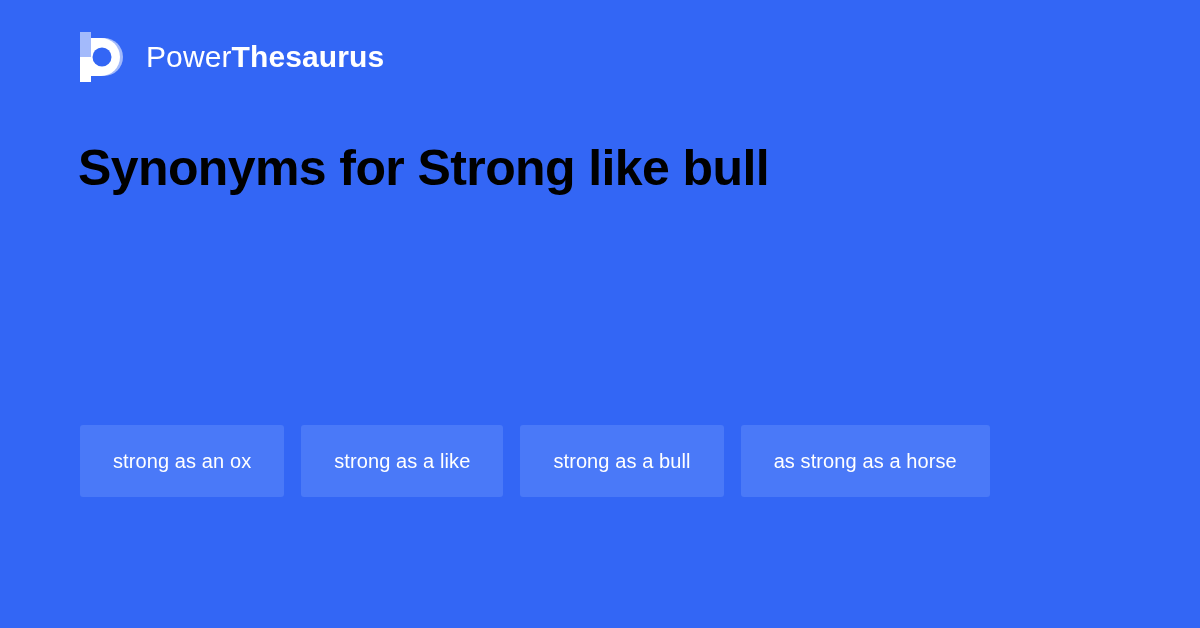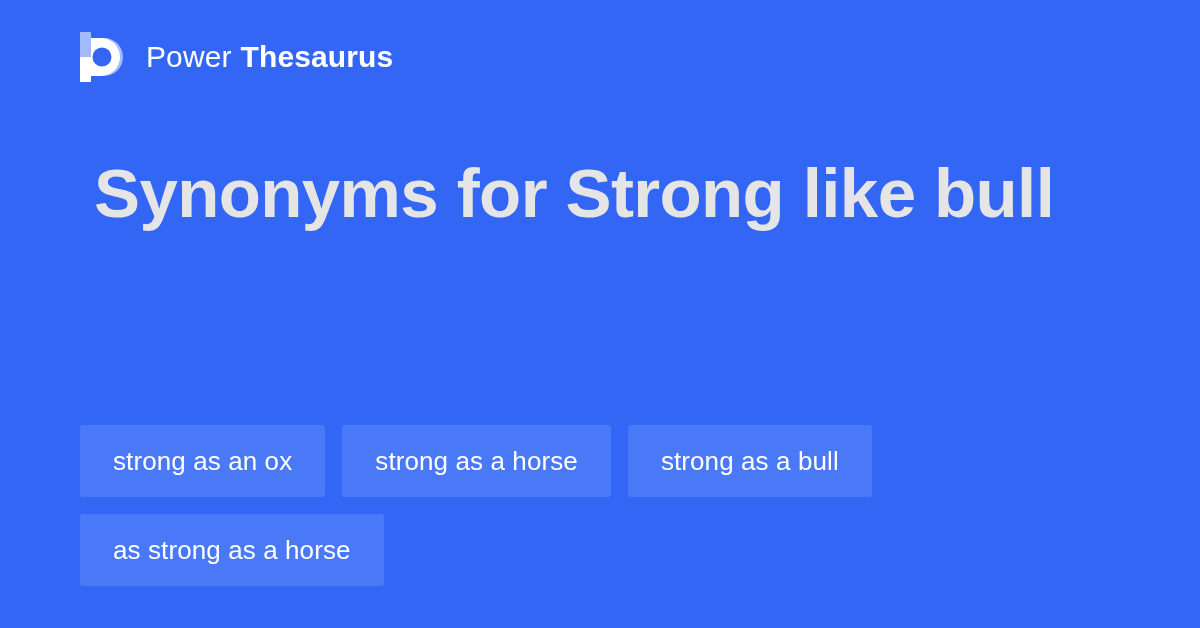--- a/index.html
+++ b/index.html
@@ -49,34 +49,33 @@
   }
 
   .brand-text {
     font-size: 30px;
     line-height: 1;
     color: #ffffff;
     letter-spacing: 0.1px;
     white-space: nowrap;
     display: flex;
     align-items: baseline;
-    gap: 9px;
   }
   .brand-text .word-light { font-weight: 400; }
   .brand-text .word-bold  { font-weight: 700; }
 
   
   .headline {
     position: absolute;
     left: 78px;
     top: 141px;
     width: 1010px;
-    margin: 16px;
-    color: #e5e5e5;
-    font-size: 69px;
+    margin: 0;
+    color: #000000;
+    font-size: 50px;
     font-weight: 700;
     line-height: 1.08;
     letter-spacing: -0.6px;
     word-break: break-word;
   }
 
   
   .chips {
     position: absolute;
     left: 80px;
@@ -93,21 +92,21 @@
     color: #ffffff;
     border: 0;
     border-radius: 3px;
     height: 72px;
     box-sizing: border-box;
     padding: 0 33px;
     display: flex;
     align-items: center;
     justify-content: center;
     font-family: "Liberation Sans", sans-serif;
-    font-size: 26px;
+    font-size: 20px;
     font-weight: 400;
     line-height: 1;
     letter-spacing: 0.1px;
     white-space: nowrap;
     cursor: pointer;
   }
 </style>
 </head>
 <body>
 
@@ -130,18 +129,18 @@
     <span class="brand-text">
       <span class="word-light">Power</span>
       <span class="word-bold">Thesaurus</span>
     </span>
   </div>
 
   <h1 class="headline">Synonyms for Strong like bull</h1>
 
   <div class="chips">
     <button class="chip">strong as an ox</button>
-    <button class="chip">strong as a horse</button>
+    <button class="chip">strong as a like</button>
     <button class="chip">strong as a bull</button>
     <button class="chip">as strong as a horse</button>
   </div>
 
 </div>
 
 </body></html>

